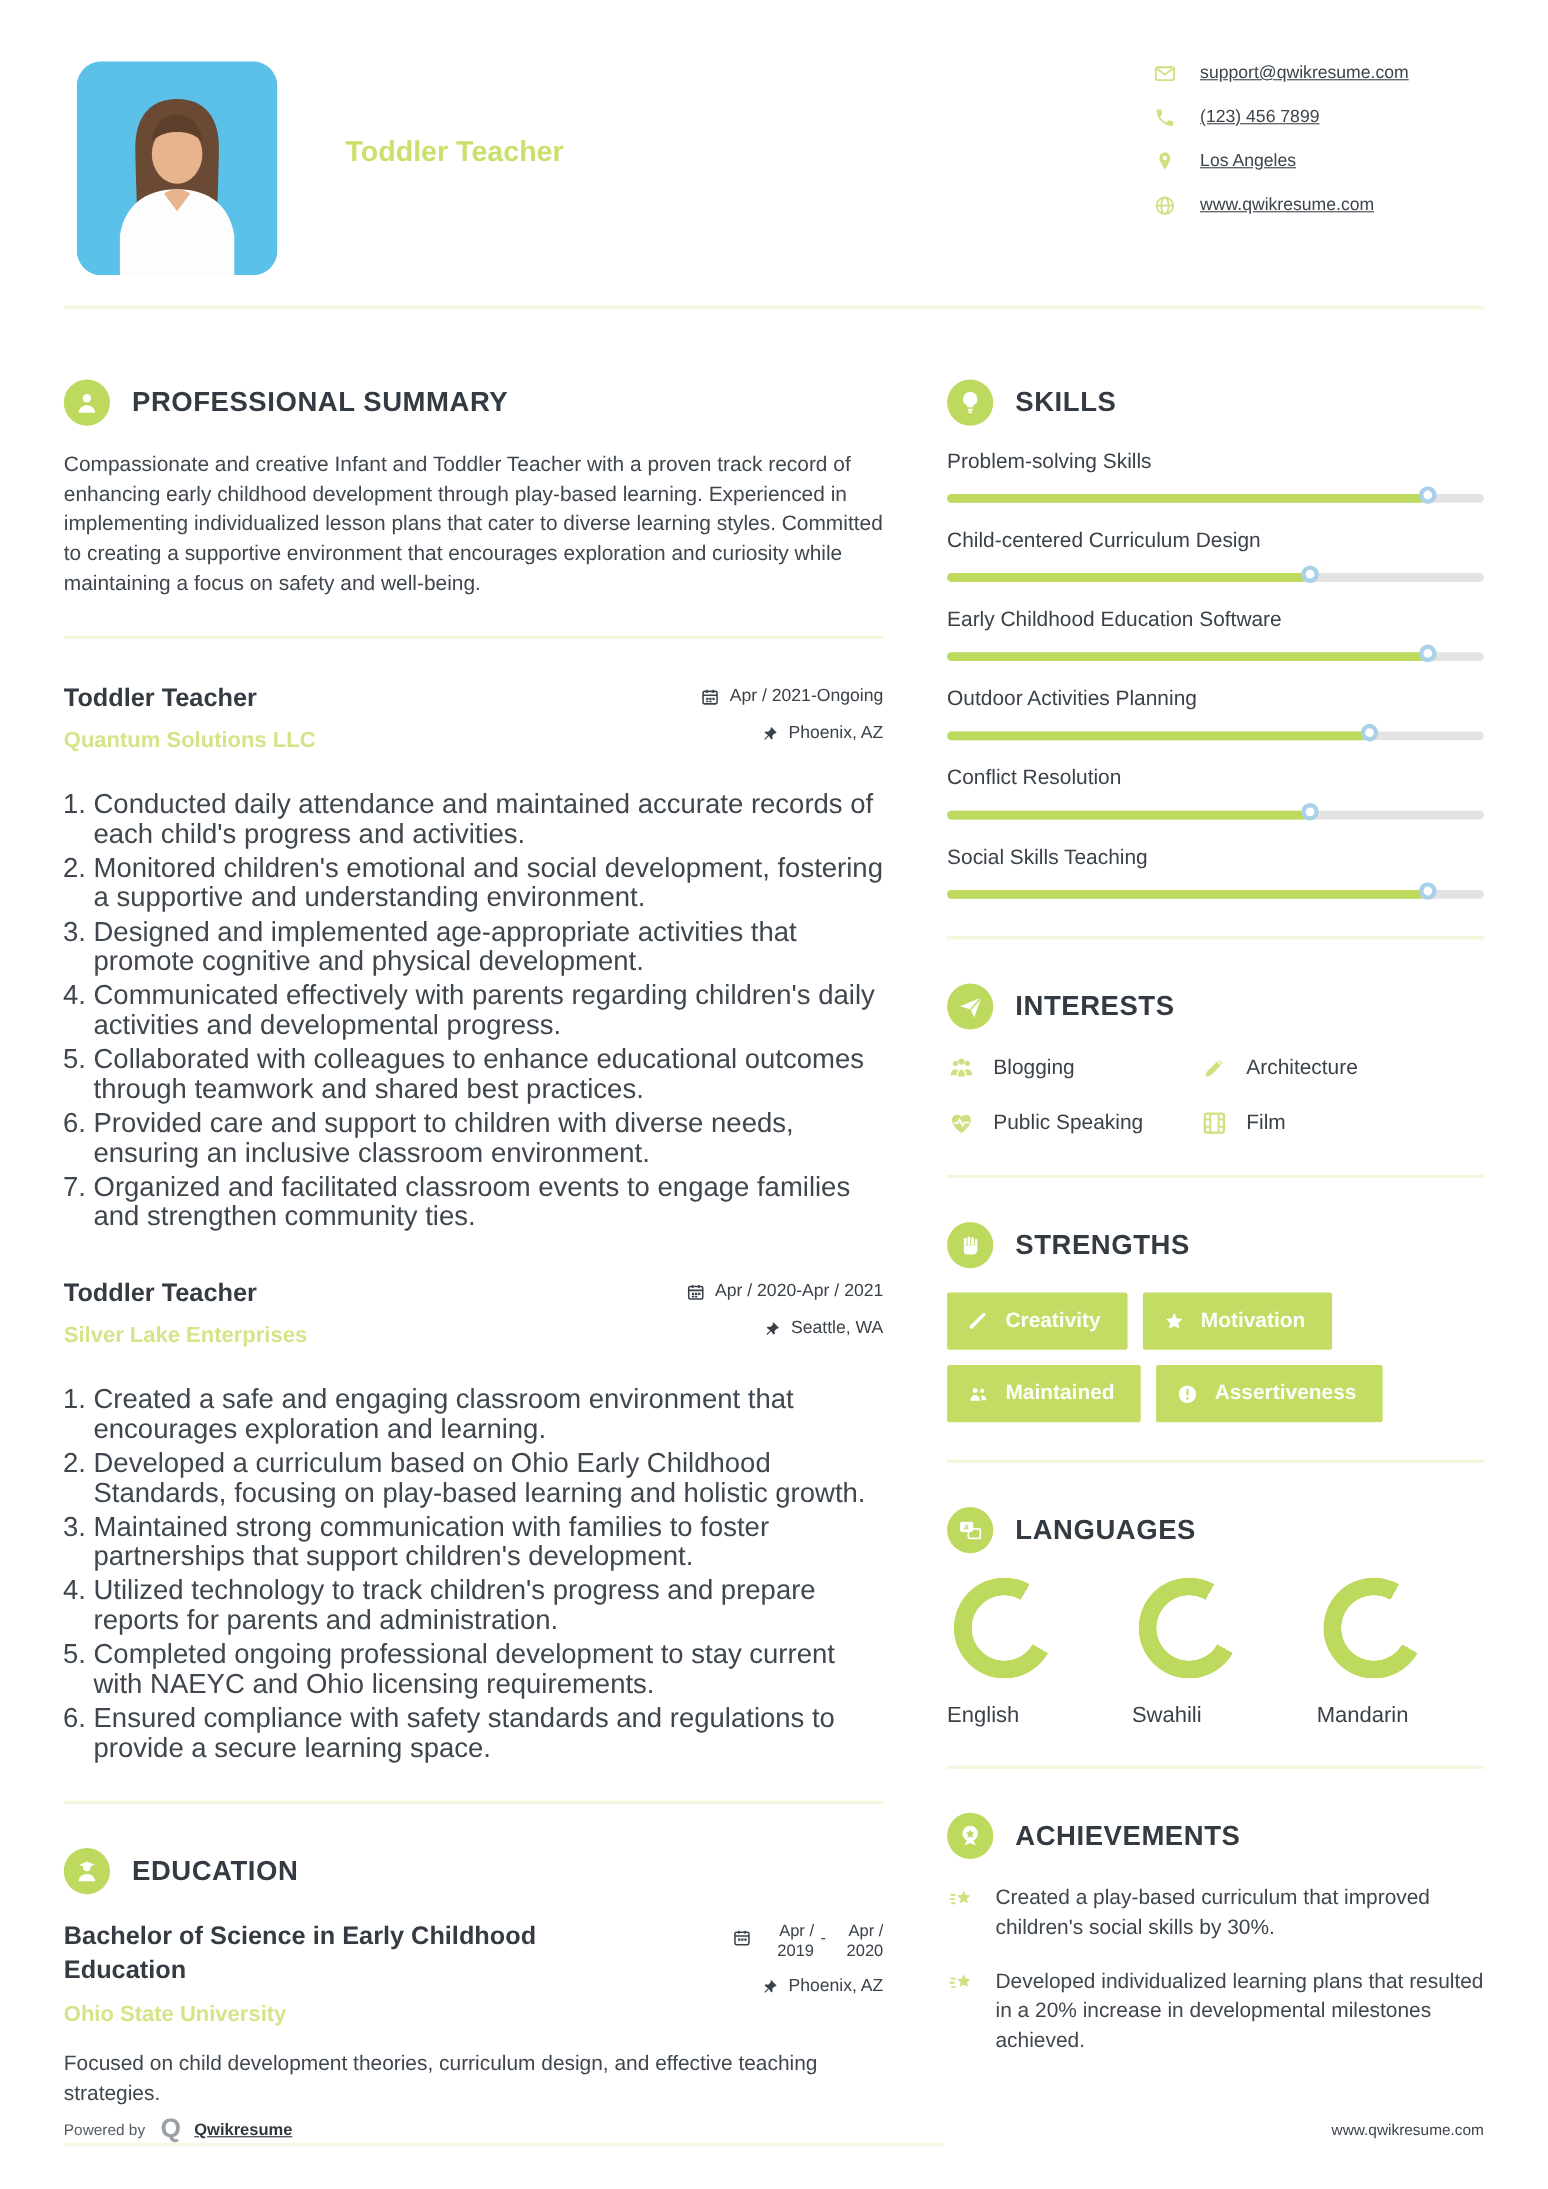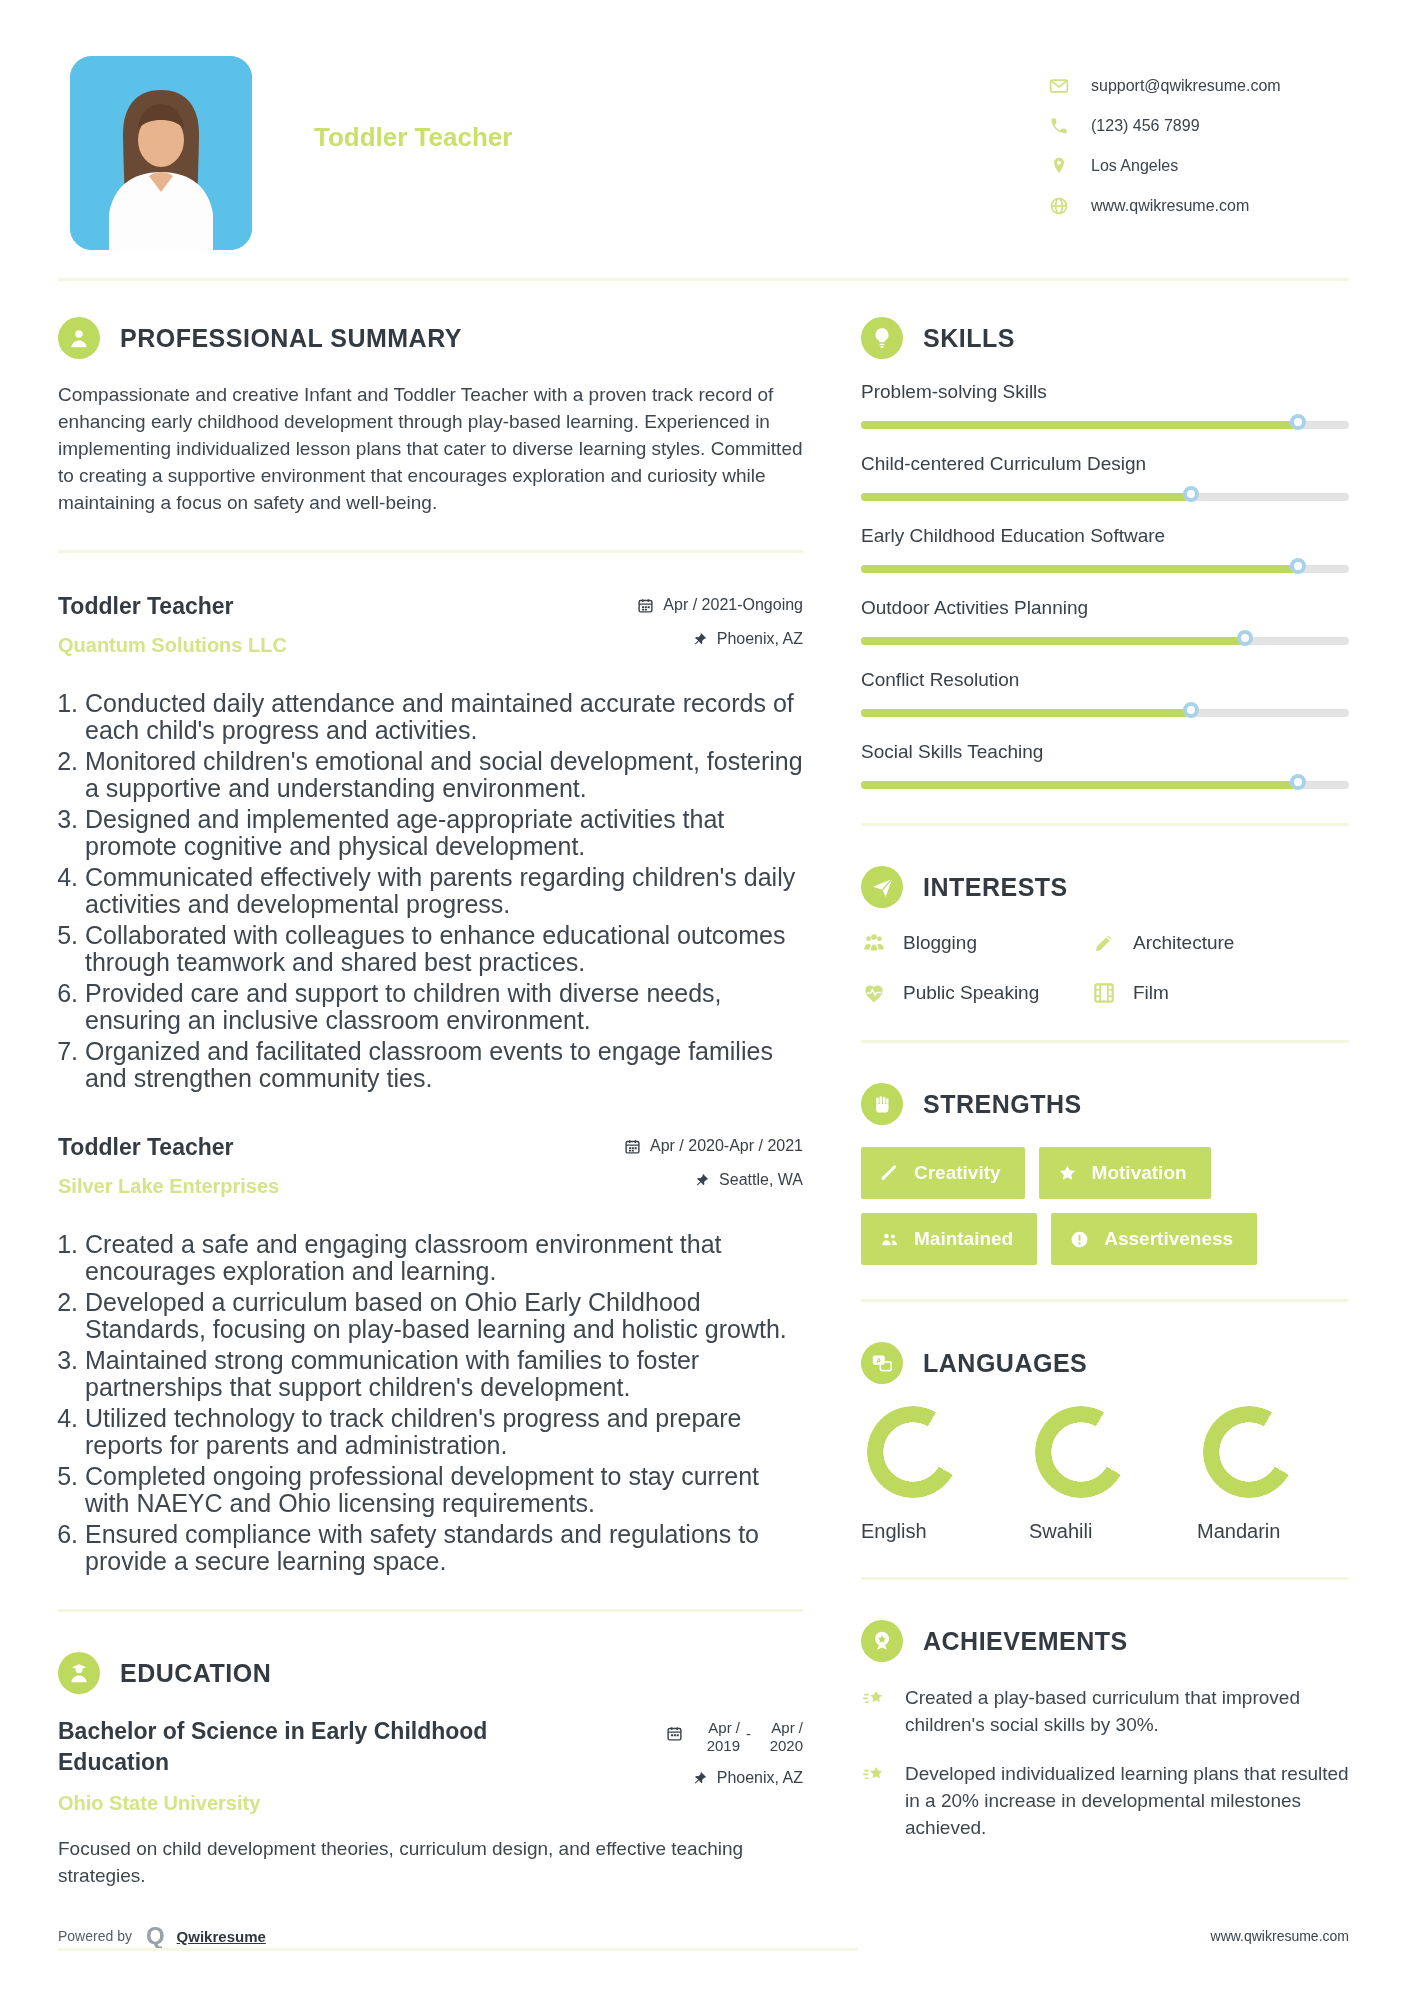--- a/index.html
+++ b/index.html
@@ -7,30 +7,30 @@
   body { font-family:"Liberation Sans", sans-serif; color:#3f464d; }
   .page { position:relative; width:1407px; height:1990px; background:#fff; overflow:hidden; }
 
   
   .header { display:flex; align-items:flex-start; padding:56px 58px 0 70px; }
   .photo { width:182px; height:194px; border-radius:22px; background:#5bc1e9; overflow:hidden; flex:0 0 auto; }
   .photo svg { display:block; }
   .id-block { margin:52px 0 0 62px; flex:1 1 auto; }
   .name { font-size:46px; font-weight:800; letter-spacing:1.5px; color:#3b424d; }
   .job-title { font-size:26px; font-weight:700; color:#c9e06d; margin-top:14px; }
-  .contact { margin-top:20px; width:300px; flex:0 0 auto; }
+  .contact { margin-top:1px; width:300px; flex:0 0 auto;text-decoration:underline; }
   .contact-row { display:flex; align-items:center; margin-bottom:20px; }
   .contact-row .cicon { width:20px; height:20px; margin-right:22px; flex:0 0 auto; }
   .contact-row .ctext { font-size:16px; color:#3c434a; }
 
   .hr-light { border-top:3px solid #f3f7dd; }
   .header-hr { margin:28px 58px 0 58px; }
 
   
-  .main { display:flex; padding:36px 58px 0 58px; gap:58px; }
+  .main { display:flex; padding:64px 58px 0 58px; gap:58px; }
   .col-left { width:745px; flex:0 0 auto; }
   .col-right { flex:1 1 auto; min-width:0; }
 
   .section-head { display:flex; align-items:center; margin-bottom:22px; }
   .sec-circle { width:42px; height:42px; border-radius:50%; background:#bdd95e; display:flex; align-items:center; justify-content:center; margin-right:20px; flex:0 0 auto; }
   .sec-circle svg { width:26px; height:26px; }
   .sec-title { font-size:25px; font-weight:800; letter-spacing:.5px; color:#333a42; }
 
   .divider { border-top:3px solid #f3f7dd; margin:34px 0 40px 0; }
 

